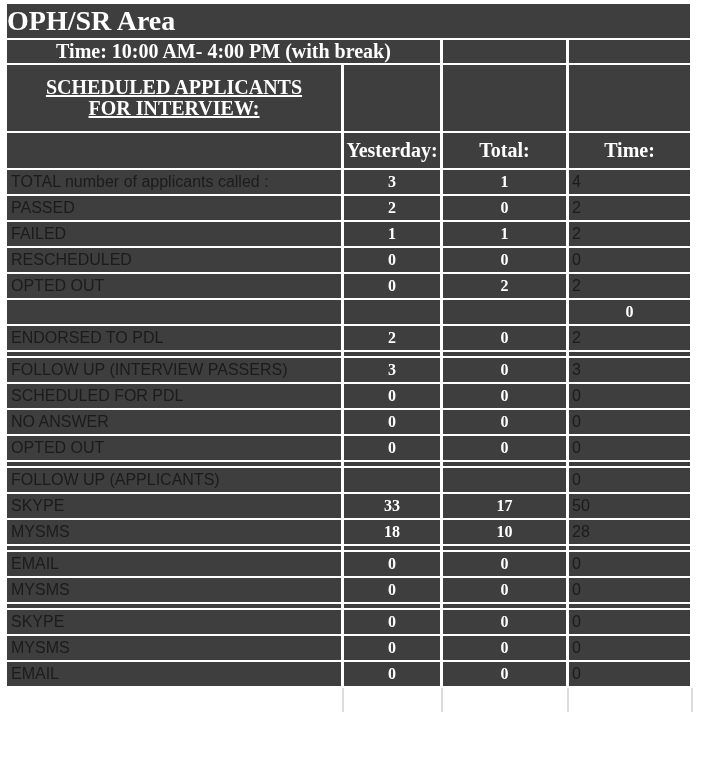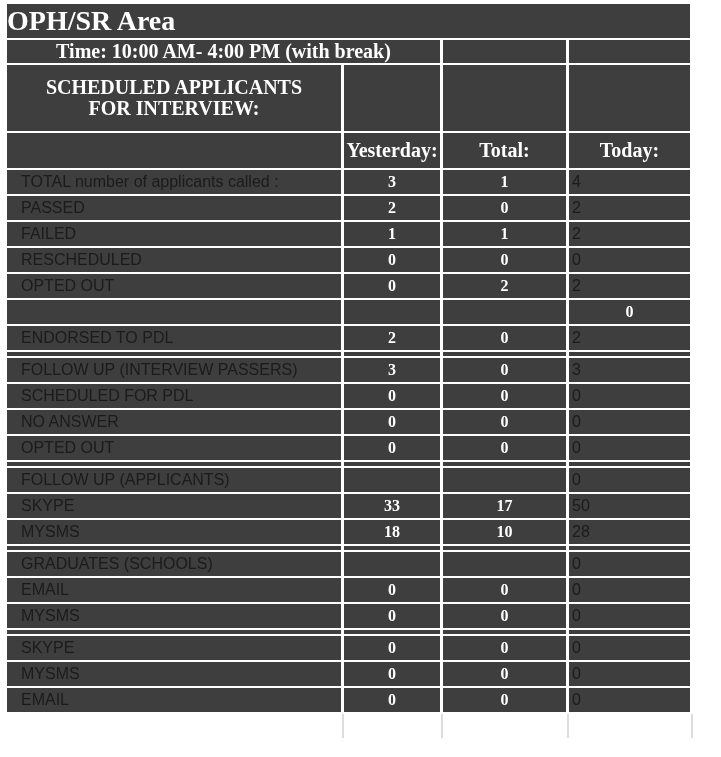--- a/index.html
+++ b/index.html
@@ -38,27 +38,27 @@
   }
   .hdr {
     color: #ffffff;
     font-family: "Liberation Serif", serif;
     font-weight: bold;
     font-size: 20px;
     text-align: center;
   }
   .time-cell { height: 24px; }
   .sched-cell { height: 48px; white-space: normal; }
-  .sched-inner { max-width: 300px; margin: 12px auto; line-height: 21px; }
+  .sched-inner { max-width: 300px; margin: 12px auto; line-height: 21px; text-decoration: underline; }
   .colhead-cell { height: 37px; }
   .label-cell {
     color: #1b1b1b;
     font-size: 16px;
     text-align: left;
-    padding-left: 14px;
+    padding-left: 4px;
   }
   .num-cell {
     color: #ffffff;
     font-family: "Liberation Serif", serif;
     font-weight: bold;
     font-size: 16px;
     text-align: center;
   }
   .total-cell {
     color: #1b1b1b;
@@ -107,21 +107,21 @@
           <div class="sched-inner">SCHEDULED APPLICANTS FOR INTERVIEW:</div>
         </td>
         <td class="sched-cell"></td>
         <td class="sched-cell"></td>
         <td class="sched-cell"></td>
       </tr>
       <tr>
         <td class="colhead-cell"></td>
         <td class="hdr colhead-cell">Yesterday:</td>
         <td class="hdr colhead-cell">Total:</td>
-        <td class="hdr colhead-cell">Today:</td>
+        <td class="hdr colhead-cell">Time:</td>
       </tr>
     </tbody>
 
     <tbody id="data-rows">
         <tr>
           <td class="label-cell">TOTAL number of applicants called :</td>
           <td class="num-cell">3</td>
           <td class="num-cell">1</td>
           <td class="total-cell">4</td>
         </tr>
@@ -215,26 +215,20 @@
           <td class="num-cell">10</td>
           <td class="total-cell">28</td>
         </tr>
         <tr class="spacer">
           <td></td>
           <td></td>
           <td></td>
           <td></td>
         </tr>
         <tr>
-          <td class="label-cell">GRADUATES (SCHOOLS)</td>
-          <td class="num-cell"></td>
-          <td class="num-cell"></td>
-          <td class="total-cell">0</td>
-        </tr>
-        <tr>
           <td class="label-cell">EMAIL</td>
           <td class="num-cell">0</td>
           <td class="num-cell">0</td>
           <td class="total-cell">0</td>
         </tr>
         <tr>
           <td class="label-cell">MYSMS</td>
           <td class="num-cell">0</td>
           <td class="num-cell">0</td>
           <td class="total-cell">0</td>

